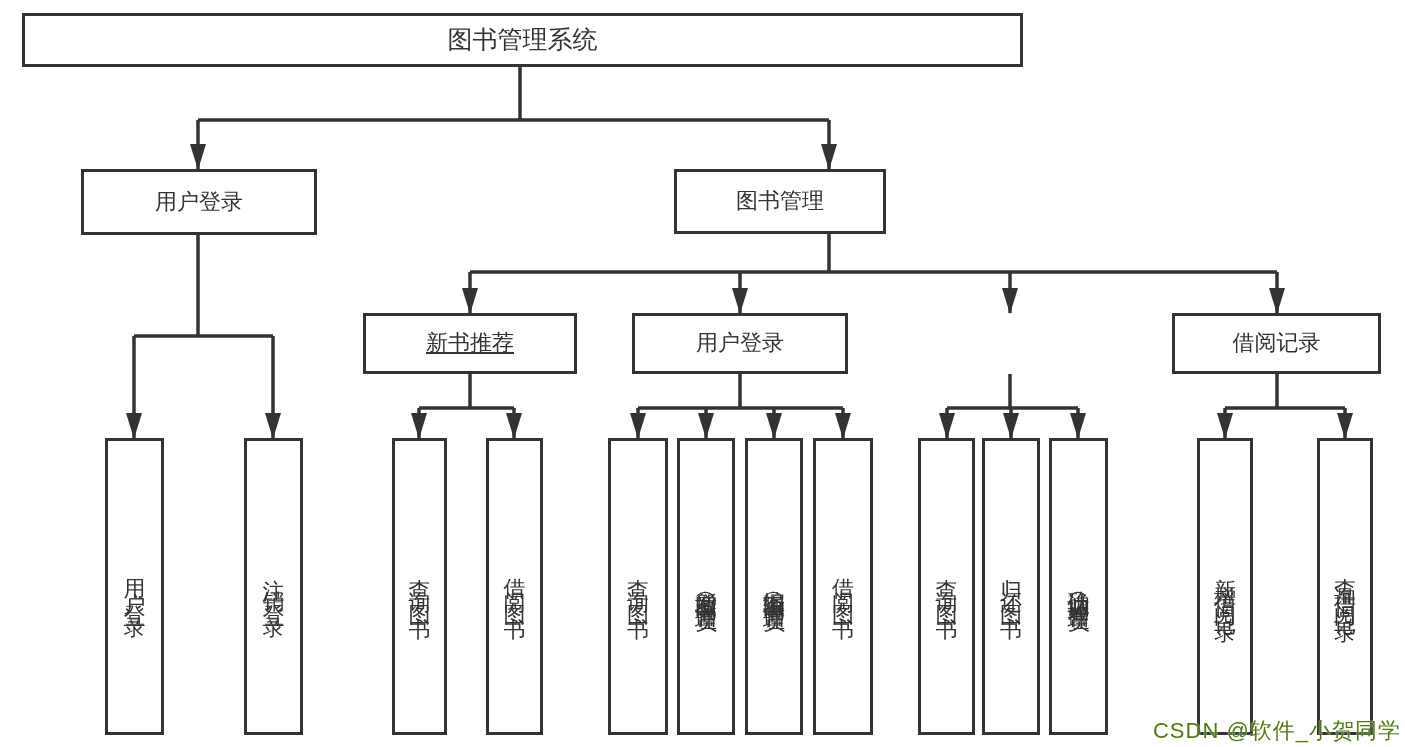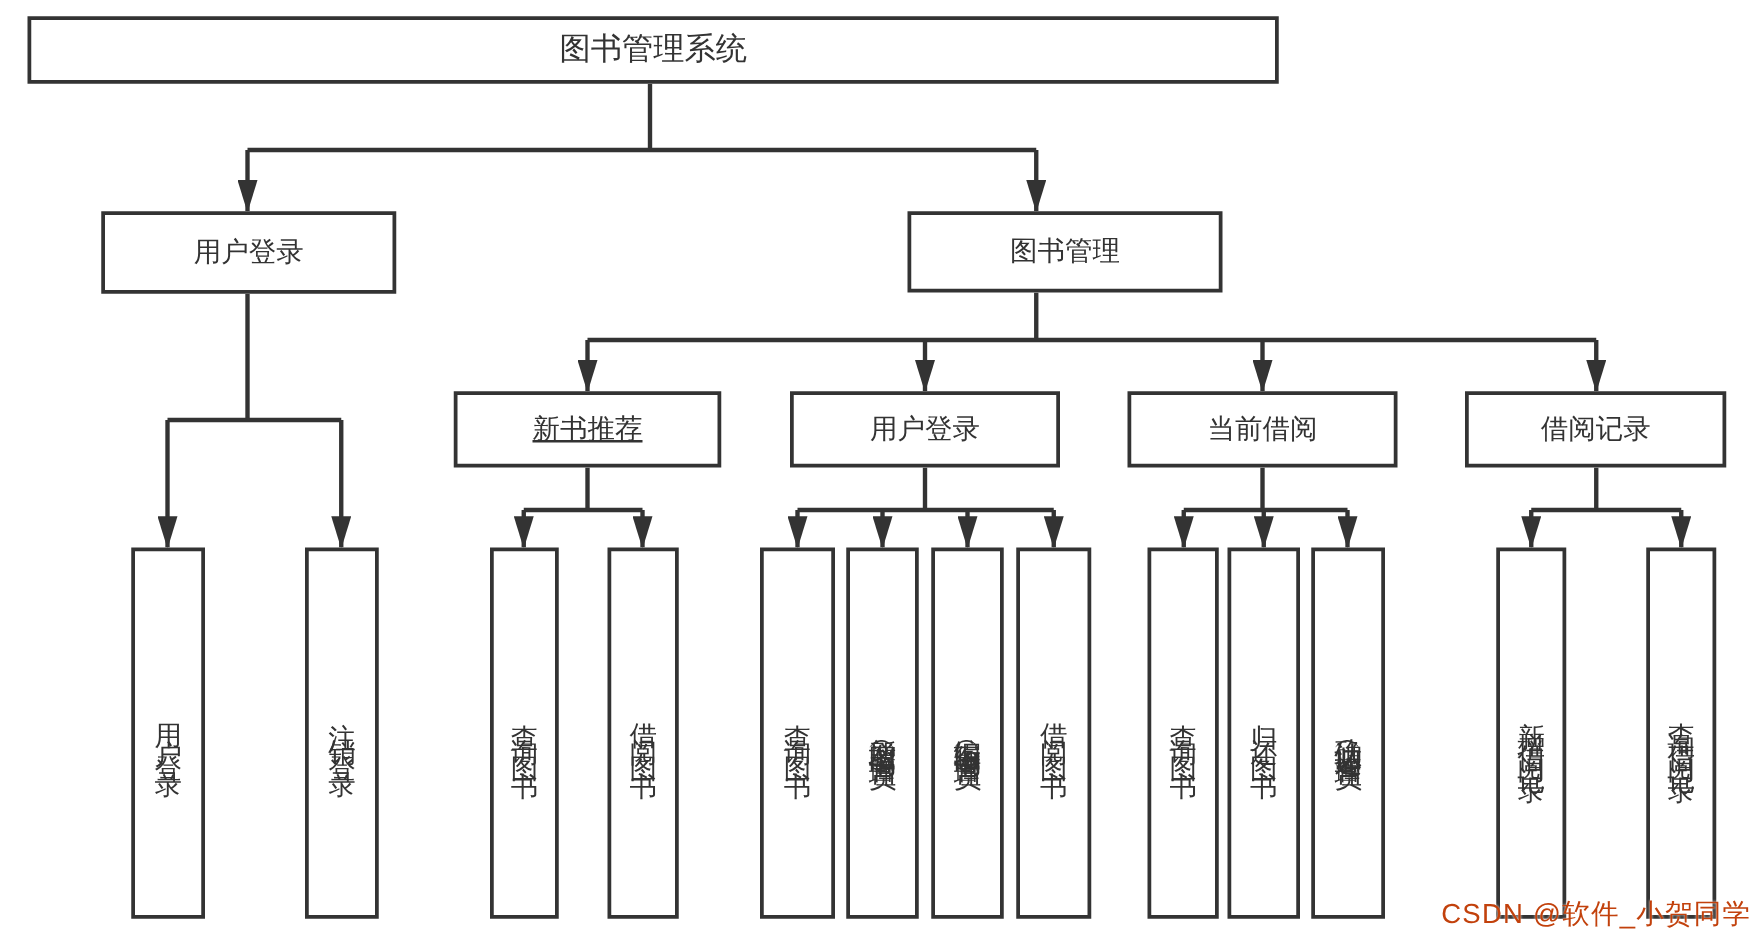--- a/index.html
+++ b/index.html
@@ -36,21 +36,21 @@
     font-size: 22px;
     letter-spacing: 13px;
   }
   .sp6 { letter-spacing: 9px; }
   .sp9 { letter-spacing: 3px; }
   .watermark {
     position: absolute;
     right: 4px;
     bottom: 1px;
     font-size: 22px;
-    color: #c2410c;
+    color: #4d7c0f;
     letter-spacing: 1px;
     white-space: nowrap;
     text-shadow: 0 0 2px #ffffff;
   }
 </style>
 </head>
 <body>
 
 <div class="stage">
 
@@ -86,25 +86,24 @@
       <path d="M1011 408 V438" marker-end="url(#arr)"></path>
       <path d="M1078 408 V438" marker-end="url(#arr)"></path>
       <path d="M1225 408 V438" marker-end="url(#arr)"></path>
       <path d="M1345 408 V438" marker-end="url(#arr)"></path>
     </g>
   </svg>
 
   <div class="node h root-box" style="left:22px; top:13px; width:1001px; height:54px;">图书管理系统</div>
 
   <div class="node h" style="left:81px; top:169px; width:236px; height:66px;">用户登录</div>
-  <div class="node h" style="left:726px; top:169px; width:252px; height:65px;">图书管理</div>
+  <div class="node h" style="left:674px; top:169px; width:212px; height:65px;">图书管理</div>
 
   <div class="node h" style="left:363px; top:313px; width:214px; height:61px;text-decoration:underline;">新书推荐</div>
   <div class="node h" style="left:632px; top:313px; width:216px; height:61px;">用户登录</div>
-  <div class="node h" style="left:902px; top:313px; width:216px; height:61px;">当前借阅</div>
   <div class="node h" style="left:1172px; top:313px; width:209px; height:61px;">借阅记录</div>
 
   <div class="node vert" style="left:105px; top:438px; width:59px; height:297px;">用户登录</div>
   <div class="node vert" style="left:244px; top:438px; width:59px; height:297px;">注销登录</div>
 
   <div class="node vert" style="left:392px; top:438px; width:55px; height:297px;">查询图书</div>
   <div class="node vert" style="left:486px; top:438px; width:57px; height:297px;">借阅图书</div>
 
   <div class="node vert" style="left:608px; top:438px; width:60px; height:297px;">查询图书</div>
   <div class="node vert sp9" style="left:677px; top:438px; width:58px; height:297px;">新增图书（管理员）</div>

